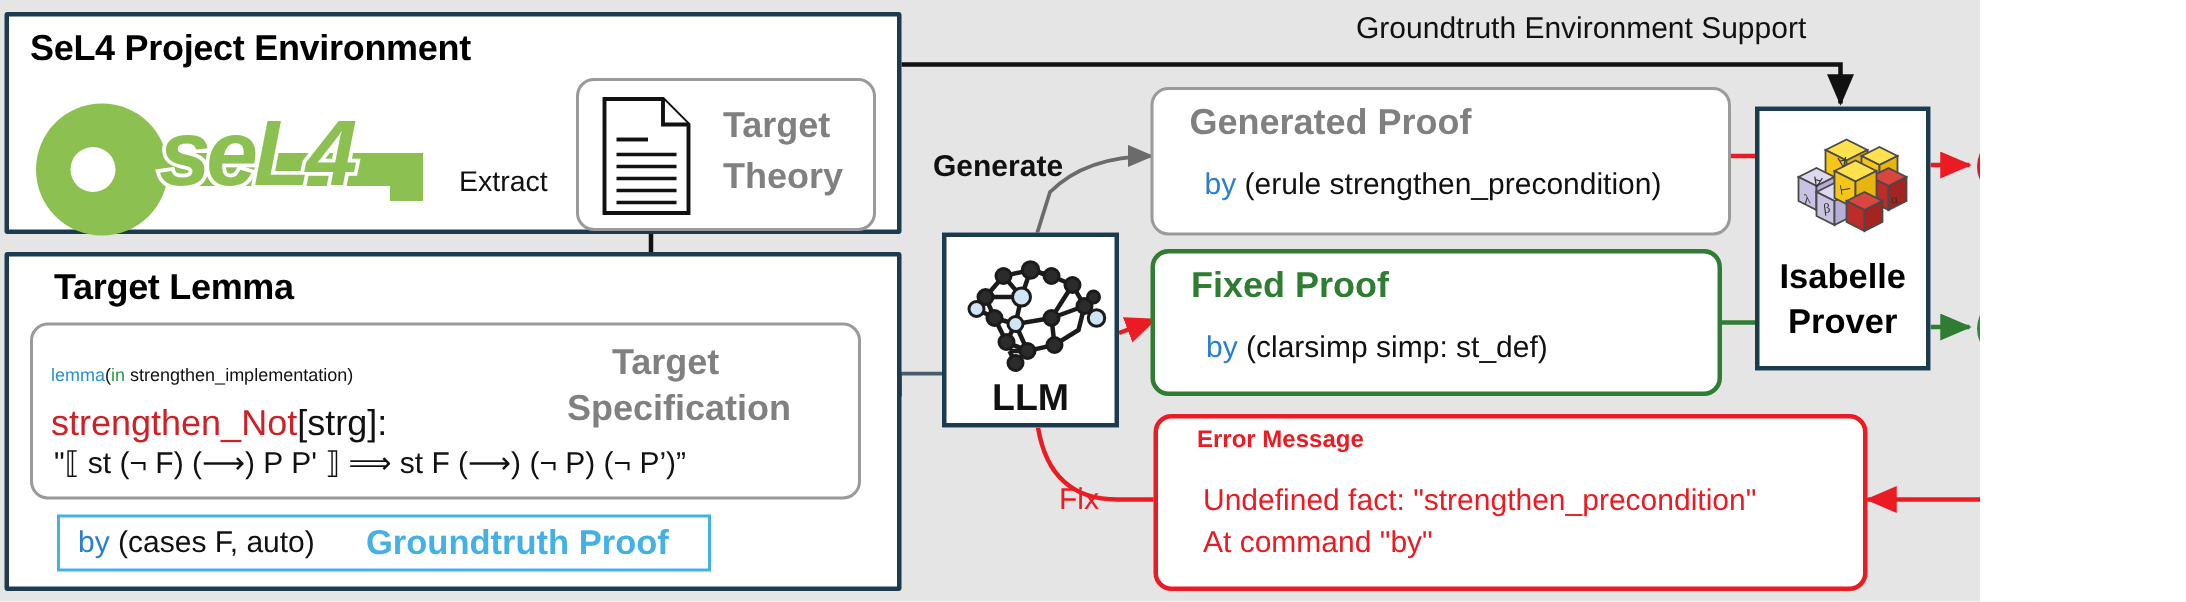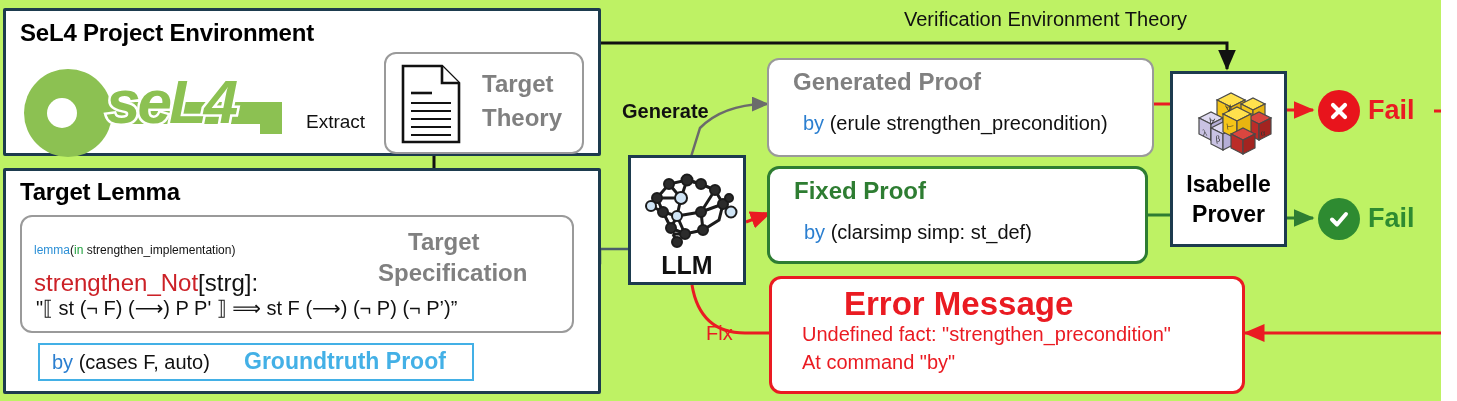--- a/index.html
+++ b/index.html
@@ -1,23 +1,23 @@
 <!DOCTYPE html>
 <html><head>
 <meta charset="utf-8">
 <style>
   * { box-sizing: border-box; }
   html, body { margin:0; padding:0; background:#ffffff; }
   body { font-family: "Liberation Sans", sans-serif; }
 
   #stage {
     position: relative;
-    width: 1441px;
+    width: 1320px;
     height: 401px;
-    background: #bef264;
+    background: #e5e5e5;
     overflow: hidden;
   }
 
   .abs { position: absolute; }
 
   
   .env-box {
     border: 3px solid #1d3b4e;
     background: #ffffff;
     border-radius: 2px;
@@ -161,24 +161,24 @@
           <line x1="11" y1="56" x2="51" y2="56" stroke="#111" stroke-width="2.2"></line>
           <line x1="11" y1="64" x2="51" y2="64" stroke="#111" stroke-width="2.2"></line>
           <line x1="11" y1="72" x2="51" y2="72" stroke="#111" stroke-width="2.2"></line>
         </svg>
       </div>
       <div class="abs hdr-gray nowrap" style="left:96px;top:16px;font-size:24px;">Target</div>
       <div class="abs hdr-gray nowrap" style="left:96px;top:50px;font-size:24px;">Theory</div>
     </div>
   </div>
 
-  <div class="abs arrow-label nowrap" style="left:904px;top:8px;font-size:20px;">Verification Environment Theory</div>
+  <div class="abs arrow-label nowrap" style="left:904px;top:8px;font-size:20px;">Groundtruth Environment Support</div>
 
   <div class="abs env-box" style="left:3px;top:168px;width:598px;height:226px;">
-    <div class="abs box-title" style="left:14px;top:7px;font-size:24px;">Target Lemma</div>
+    <div class="abs box-title" style="left:30px;top:7px;font-size:24px;">Target Lemma</div>
 
     <div class="abs panel-gray" style="left:14px;top:44px;width:554px;height:118px;">
       <div class="abs hdr-gray nowrap" style="left:386px;top:11px;font-size:24px;">Target</div>
       <div class="abs hdr-gray nowrap" style="left:356px;top:42px;font-size:24px;">Specification</div>
 
       <div class="abs code-line" style="left:12px;top:26px;font-size:12px;">
         <span class="kw-lemma">lemma</span><span class="mono-ish">(</span><span class="kw-in">in</span> <span class="mono-ish">strengthen_implementation)</span>
       </div>
 
       <div class="abs code-line" style="left:12px;top:52px;font-size:24px;">
@@ -242,21 +242,21 @@
   </div>
 
   <div class="abs panel-green" style="left:767px;top:166px;width:381px;height:98px;">
     <div class="abs hdr-green nowrap" style="left:24px;top:8px;font-size:24px;">Fixed Proof</div>
     <div class="abs code-line" style="left:34px;top:52px;font-size:20px;">
       <span class="kw-by">by</span> <span class="mono-ish">(clarsimp simp: st_def)</span>
     </div>
   </div>
 
   <div class="abs panel-red" style="left:769px;top:276px;width:476px;height:118px;">
-    <div class="abs hdr-red nowrap" style="left:26px;top:6px;font-size:33px;margin-left:46px;">Error Message</div>
+    <div class="abs hdr-red nowrap" style="left:26px;top:6px;font-size:16px;">Error Message</div>
     <div class="abs nowrap" style="left:30px;top:44px;font-size:20px;color:#ea1b22;">Undefined fact: "strengthen_precondition"</div>
     <div class="abs nowrap" style="left:30px;top:72px;font-size:20px;color:#ea1b22;">At command "by"</div>
   </div>
 
   <div class="abs panel-navy" style="left:1170px;top:71px;width:117px;height:176px;">
     <div class="abs" style="left:16px;top:10px;width:86px;height:76px;">
       <svg width="86" height="76" viewBox="0 0 86 76">
 
         <g stroke="#4a4a4a" stroke-width="1.2">
 

